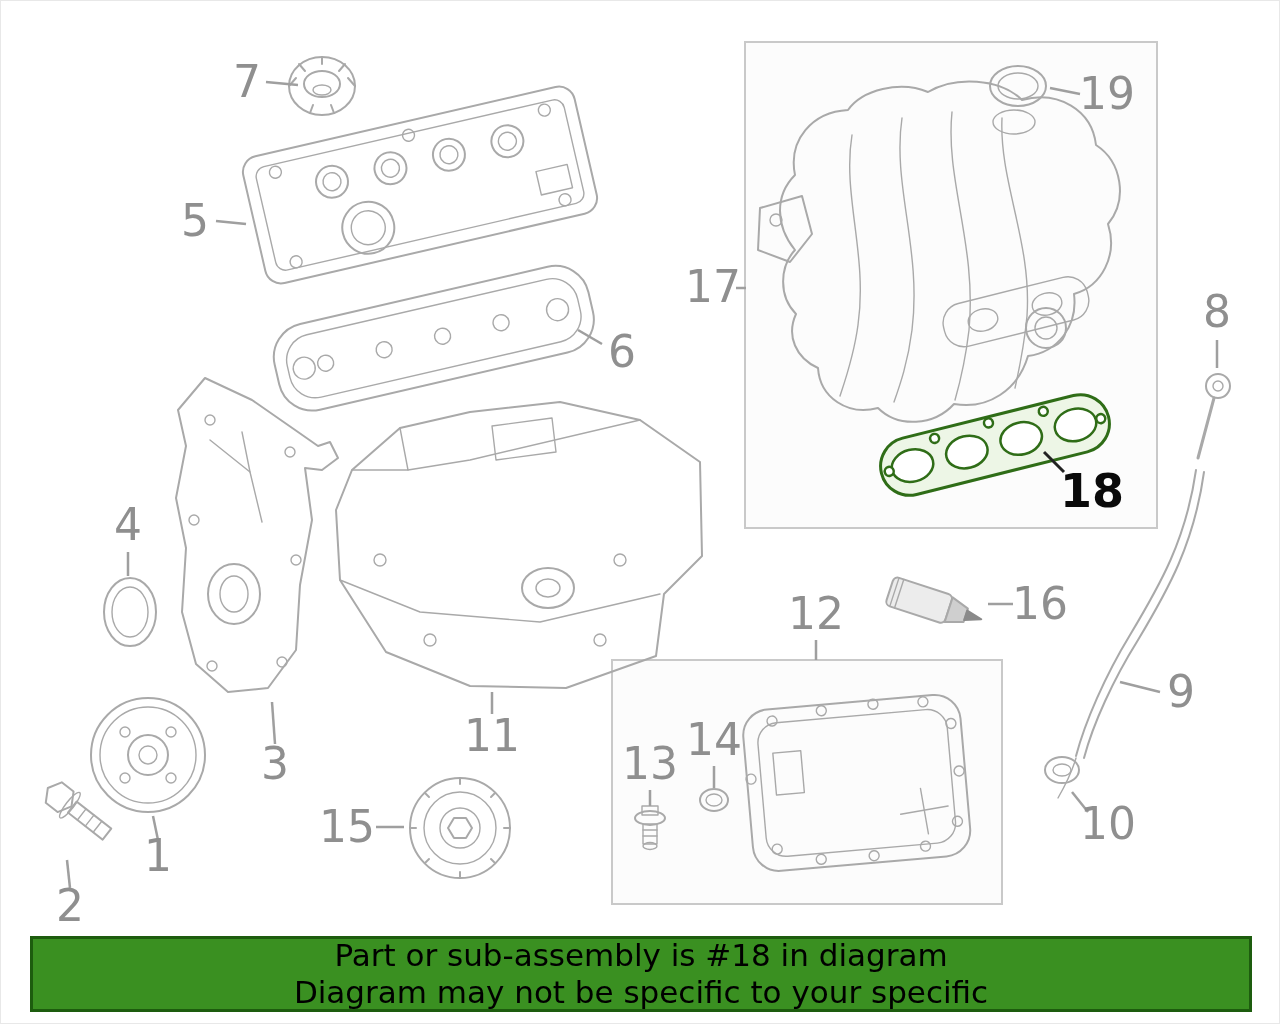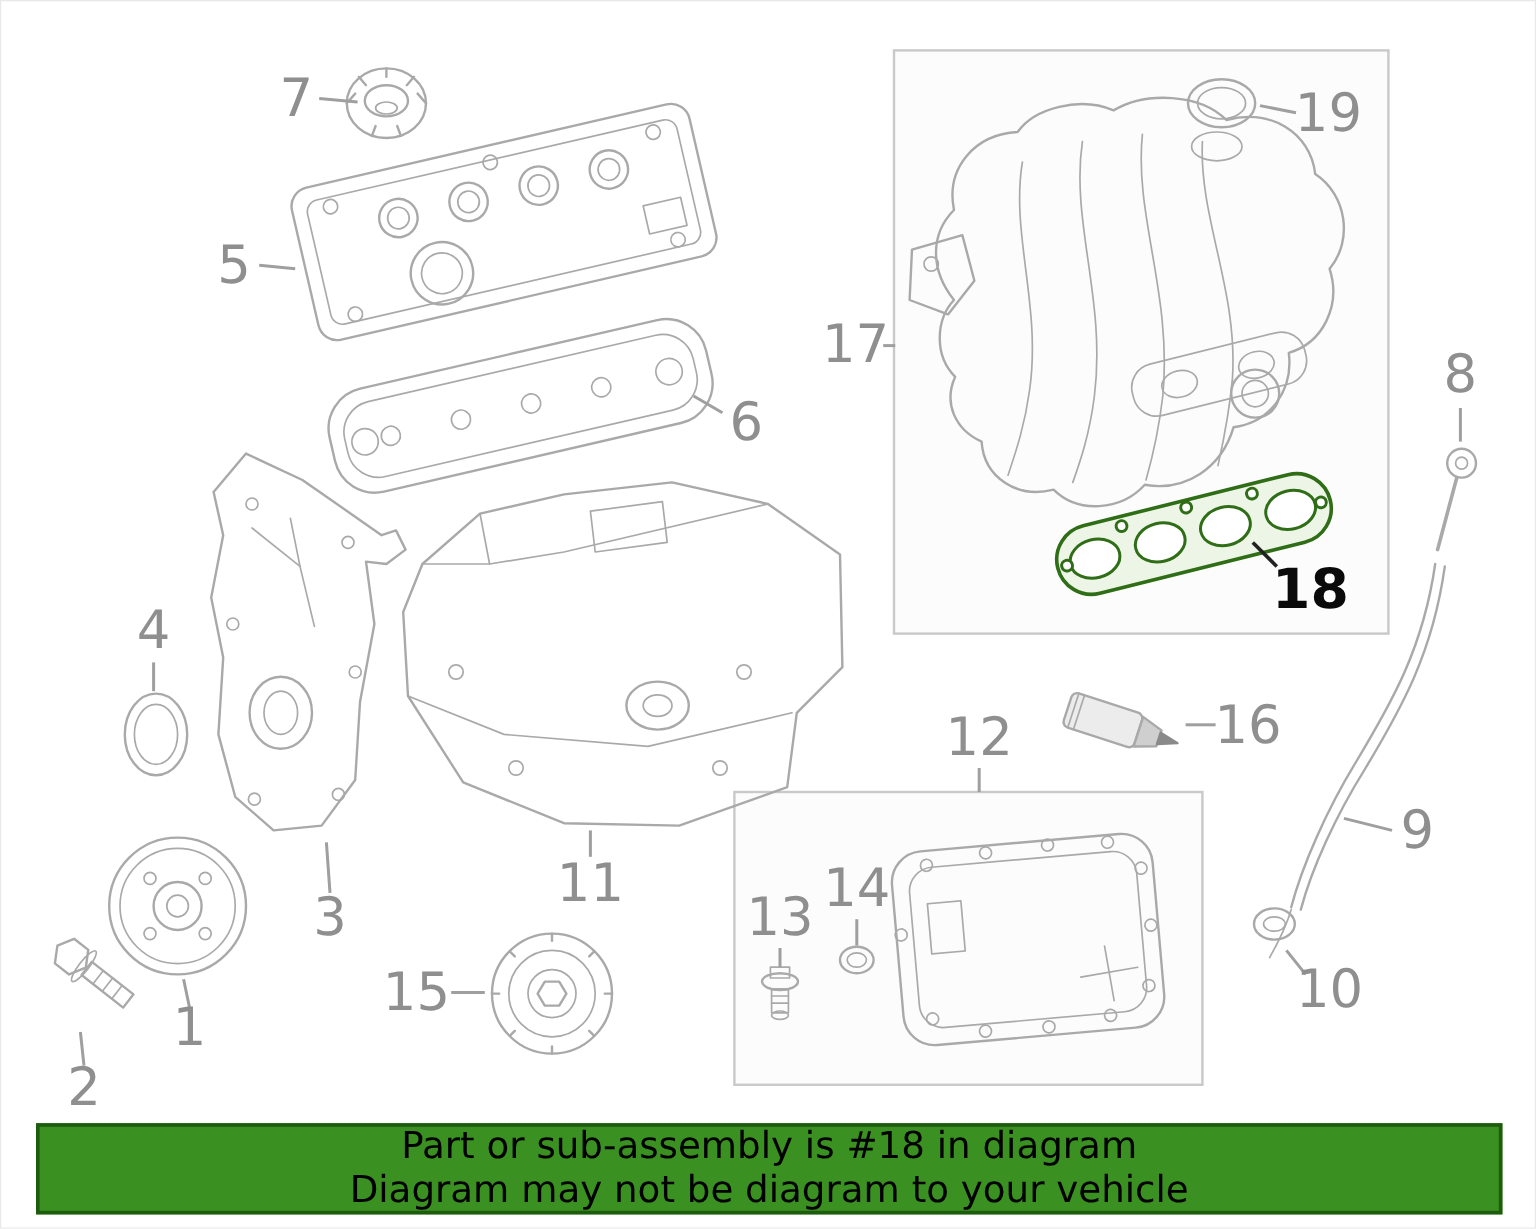--- a/index.html
+++ b/index.html
@@ -285,16 +285,16 @@
     <text class="callout" x="1108" y="839">10</text>
     <text class="callout" x="816" y="629">12</text>
     <text class="callout" x="650" y="779">13</text>
     <text class="callout" x="714" y="755">14</text>
     <text class="callout" x="1040" y="619">16</text>
   </g>
 </svg>
 
   <div class="banner">
     <div>Part or sub-assembly is #18 in diagram</div>
-    <div>Diagram may not be diagram to your vehicle</div>
+    <div>Diagram may not be specific to your specific</div>
   </div>
 
 </div>
 
 </body></html>

